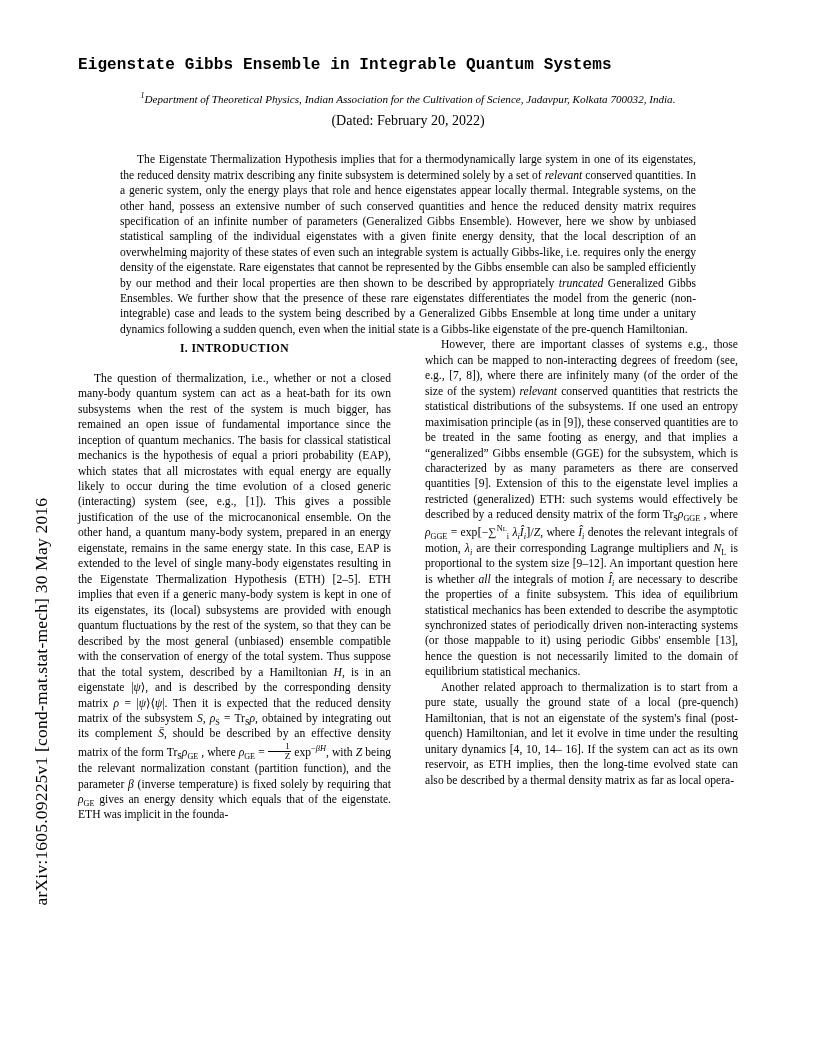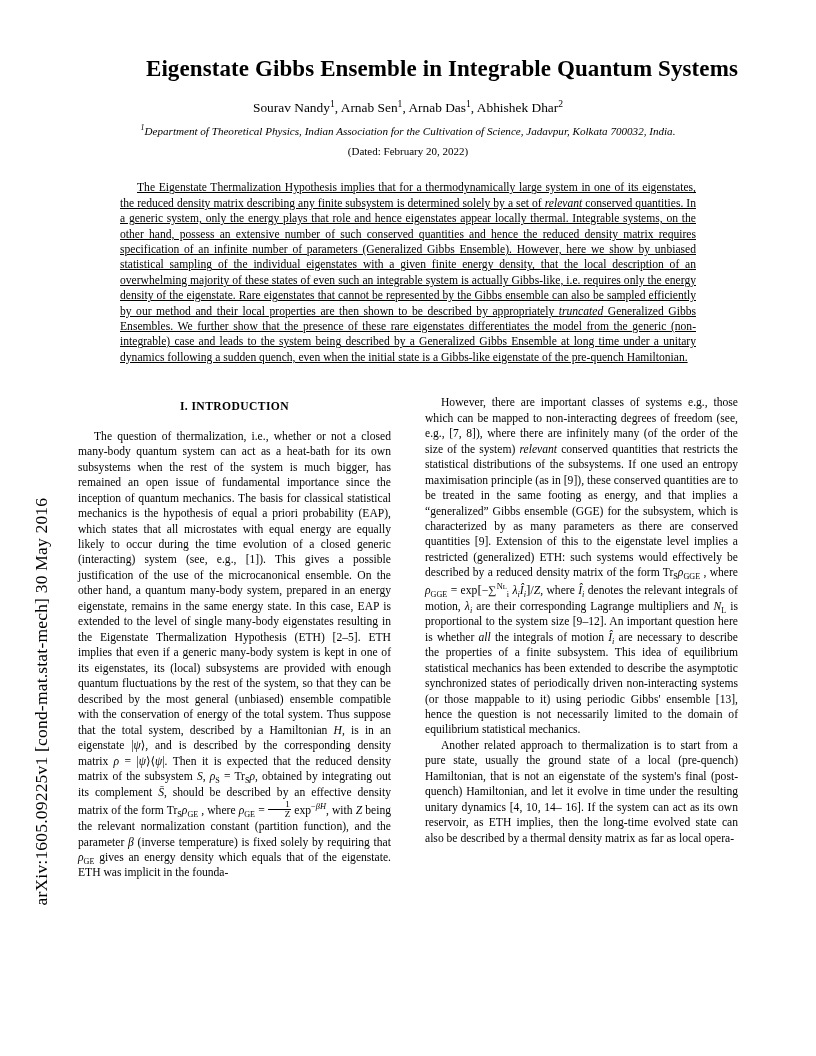--- a/index.html
+++ b/index.html
@@ -34,64 +34,62 @@
     color: #000;
     white-space: nowrap;
   }
   .content {
     position: absolute;
     left: 78px;
     top: 56px;
     width: 660px;
   }
   .title {
-    text-align: right;
-    font-size: 23px;
+    text-align: left;
+    font-size: 16px;
     font-weight: bold;
     letter-spacing: 0.1px;
     margin: 0 0 18px 0;
-    font-family: Liberation Serif, serif;
+    font-family: Liberation Mono, monospace;
   }
   .authors {
     text-align: center;
     font-size: 13.4px;
     margin: 0 0 6px 0;
   }
   .affil {
     text-align: center;
     font-size: 11.1px;
     font-style: italic;
     line-height: 1.33;
     margin: 8px;
   }
   .dated {
     text-align: center;
-    font-size: 11px;
+    font-size: 14px;
     margin-top: 5px;
     font-style: normal;
   }
   sup {
     font-size: 0.72em;
     vertical-align: super;
     line-height: 0;
   }
   .abstract {
     margin: 22px 42px 0 42px;
     font-size: 11.6px;
     line-height: 1.33;
     text-align: justify;
     text-justify: inter-word;
-    text-decoration: underline;
   }
   .abstract .indent {
     display: inline-block;
     width: 17px;
   }
   .columns {
-    margin-top: 30px;
     display: flex;
     gap: 34px;
   }
   .col {
     width: 319px;
     font-size: 11.6px;
     line-height: 1.335;
     text-align: justify;
     text-justify: inter-word;
   }
@@ -146,23 +144,20 @@
 <body>
 
 <div class="page">
 
   <div class="arxiv-stamp">arXiv:1605.09225v1  [cond-mat.stat-mech]  30 May 2016</div>
 
   <div class="content">
 
     <div class="title">Eigenstate Gibbs Ensemble in Integrable Quantum Systems</div>
 
-    <div class="authors">
-      Sourav Nandy<sup>1</sup>, Arnab Sen<sup>1</sup>, Arnab Das<sup>1</sup>, Abhishek Dhar<sup>2</sup>
-    </div>
 
     <div class="affil">
       <div><sup>1</sup>Department of Theoretical Physics, Indian Association for the Cultivation of Science, Jadavpur, Kolkata 700032, India.</div>
       <div class="dated">(Dated: February 20, 2022)</div>
     </div>
 
     <div class="abstract">
       <span class="indent"></span>The Eigenstate Thermalization Hypothesis implies that for a thermodynamically large system
       in one of its eigenstates, the reduced density matrix describing any finite subsystem is determined
       solely by a set of <span class="italic">relevant</span> conserved quantities. In a generic system, only the energy plays that

